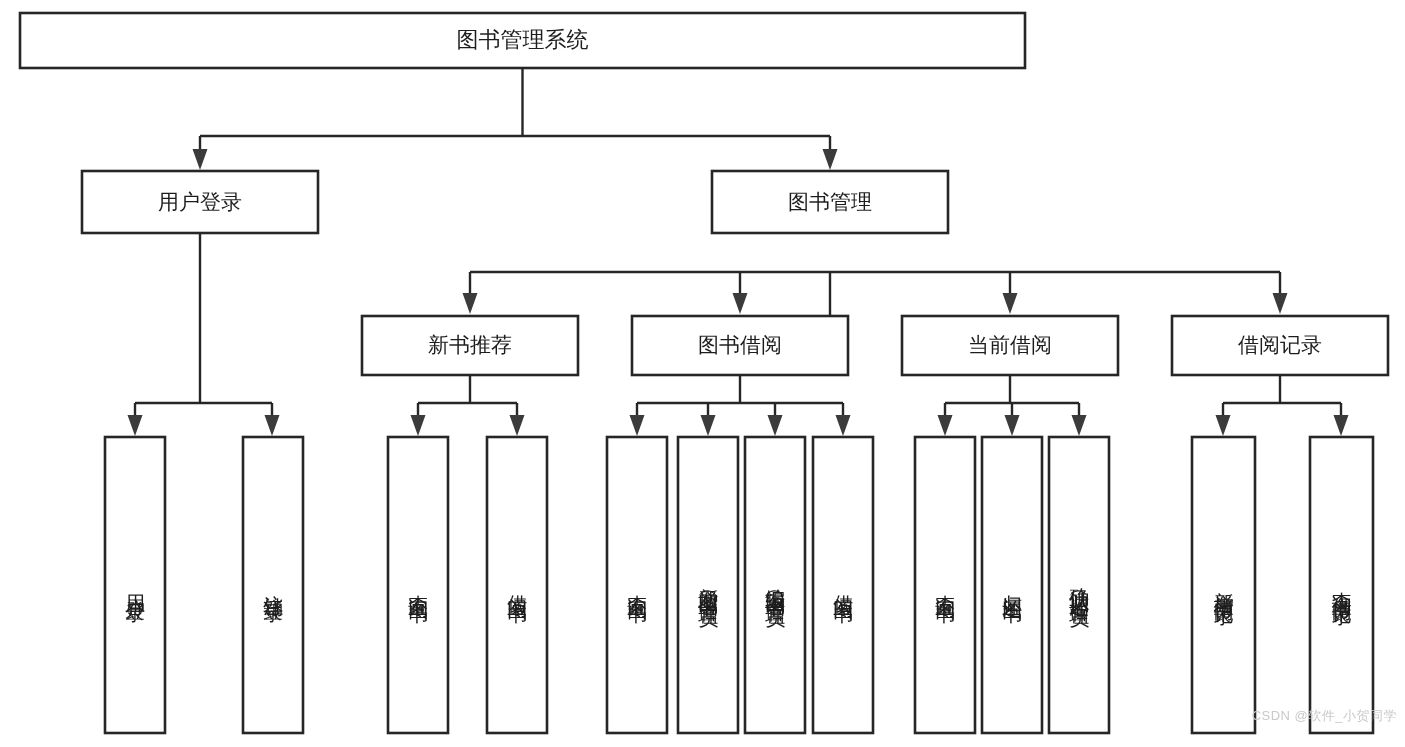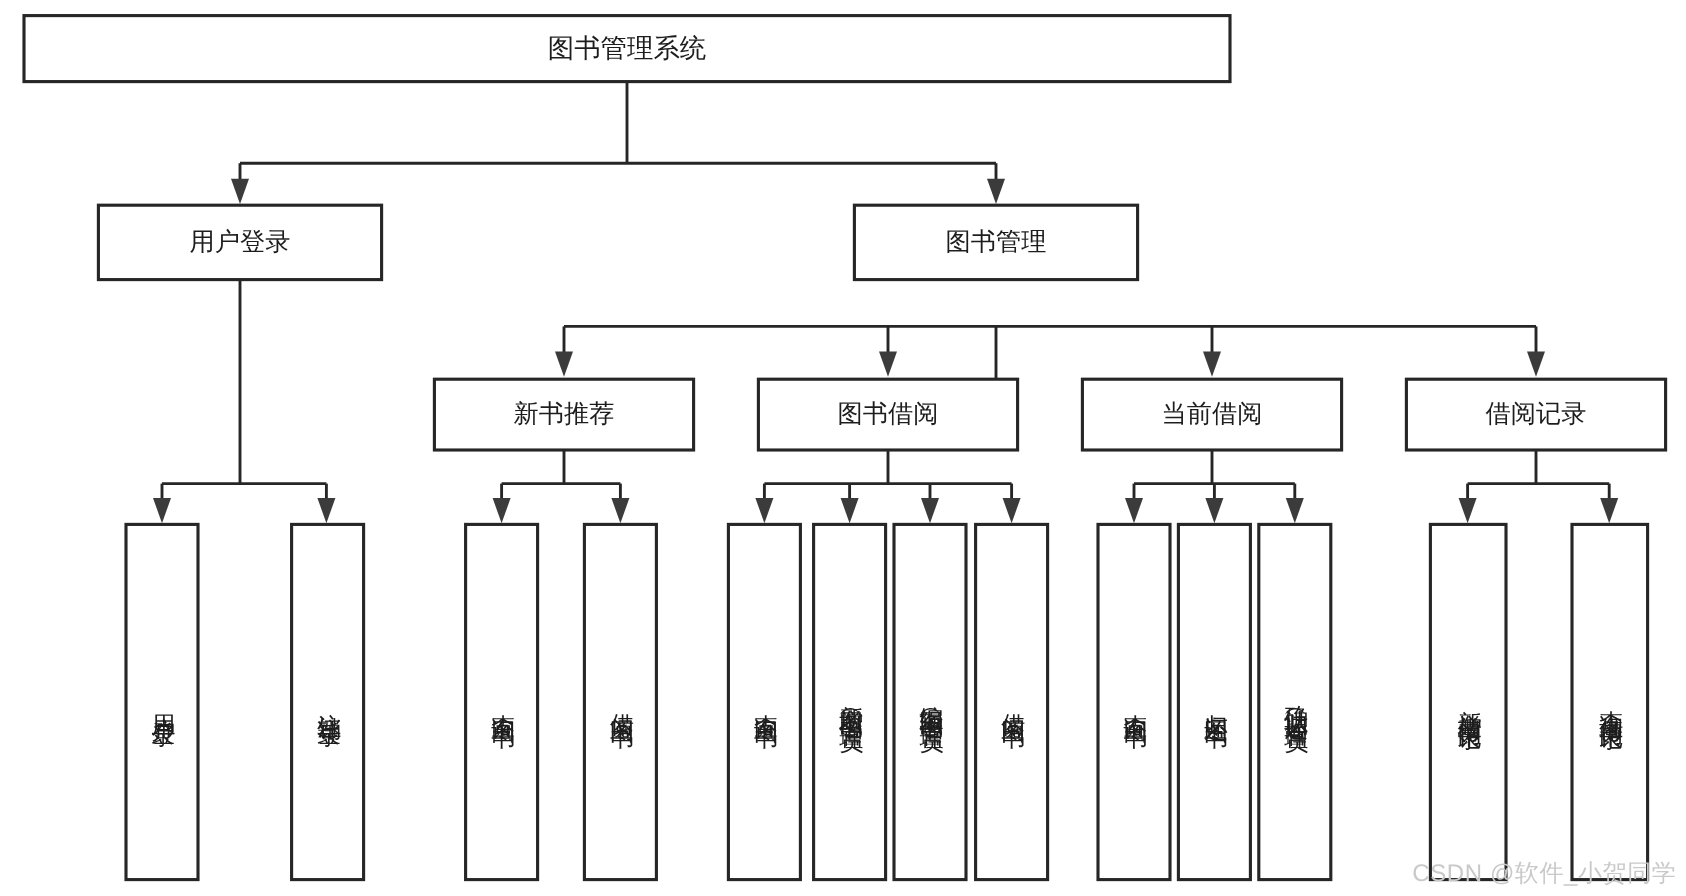--- a/index.html
+++ b/index.html
@@ -69,23 +69,23 @@
     display: flex;
     align-items: center;
     justify-content: center;
     text-align: center;
     white-space: nowrap;
     pointer-events: none;
   }
   .watermark {
     position: absolute;
     right: 8px;
-    bottom: 6px;
-    font-family: "Liberation Sans", "DejaVu Sans", sans-serif;
-    font-size: 20px;
+    bottom: 22px;
+    font-family: "Liberation Sans", "DejaVu Sans", sans-serif;
+    font-size: 13px;
     color: #c9c9c9;
     letter-spacing: 0.5px;
     white-space: nowrap;
   }
 </style>
 </head>
 <body>
 
 <div id="diagram-root">
 

